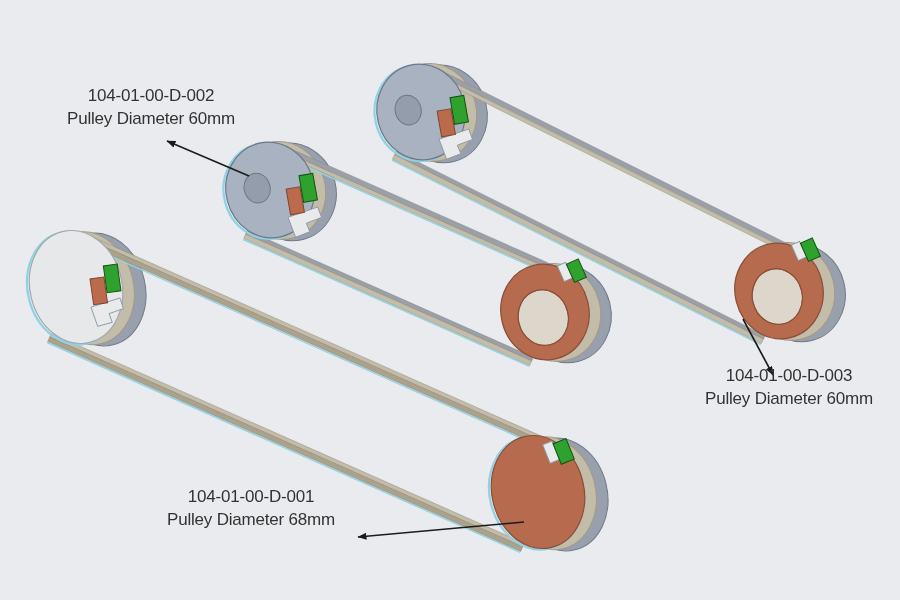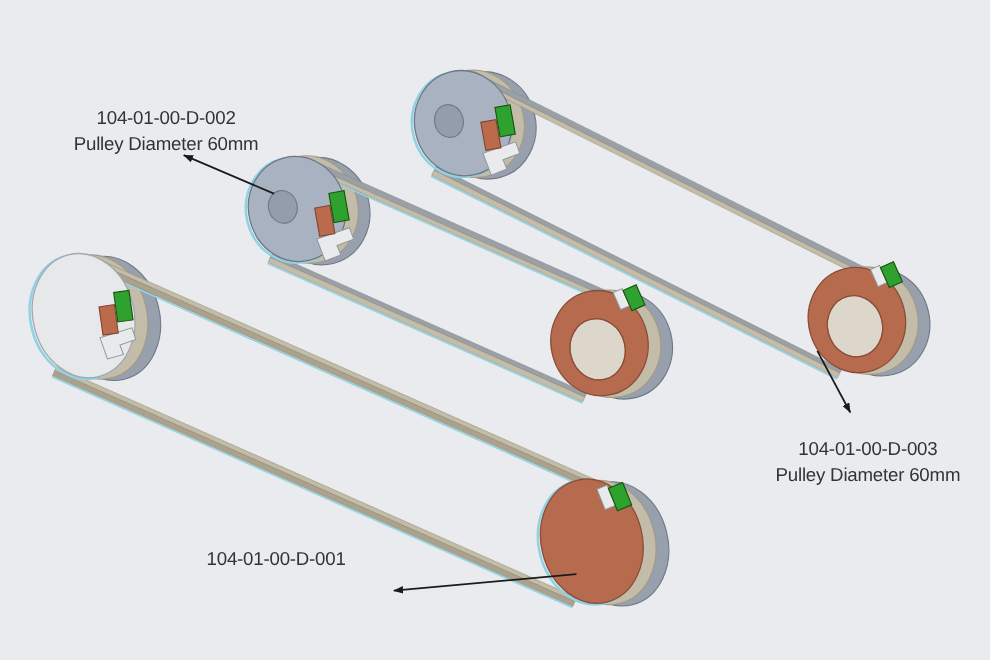--- a/index.html
+++ b/index.html
@@ -16,21 +16,20 @@
   #scene{position:absolute;left:0;top:0;}
   .label{
     position:absolute;
     transform:translateX(-50%);
     text-align:center;
     font-size:17px;
     line-height:23px;
     letter-spacing:-0.2px;
     color:var(--annotation-text,#333333);
     white-space:nowrap;
-    margin-top:12px;
   }
   
   .rim-back{fill:#97a0ac;stroke:#6f7986;stroke-width:1;}
   .band{fill:var(--belt-tan,#c7bfa8);stroke:#a39b84;stroke-width:1;}
   .face-gray{fill:var(--pulley-gray-face,#a9b2c1);stroke:#6d7787;stroke-width:1.2;}
   .face-white{fill:var(--pulley-white-face,#e7e8ea);stroke:#a2a8ae;stroke-width:1.2;}
   .face-orange{fill:var(--pulley-orange-face,#b66b4e);stroke:#8a4e38;stroke-width:1.2;}
   .hole-gray{fill:#939dab;stroke:#6d7787;stroke-width:1;}
   .hole-ring{fill:#ddd6ca;stroke:#9a5a42;stroke-width:1;}
   .edge-cyan{fill:none;stroke:var(--edge-highlight-cyan,#8fd2e4);stroke-width:2.2;}
@@ -176,22 +175,23 @@
     <line class="arrow" x1="249" y1="176" x2="167" y2="141" marker-end="url(#ah)"></line>
     <line class="arrow" x1="743" y1="319" x2="773" y2="375" marker-end="url(#ah)"></line>
     <line class="arrow" x1="524" y1="522" x2="358" y2="537" marker-end="url(#ah)"></line>
   </svg>
 
   <div class="label" style="left:151px;top:84px;">
     <div>104-01-00-D-002</div>
     <div>Pulley Diameter 60mm</div>
   </div>
 
-  <div class="label" style="left:789px;top:385px;">
+  <div class="label" style="left:789px;top:364px;">
     <div>104-01-00-D-003</div>
     <div>Pulley Diameter 60mm</div>
   </div>
 
   <div class="label" style="left:251px;top:485px;">
     <div>104-01-00-D-001</div>
+    <div>Pulley Diameter 68mm</div>
   </div>
 
 </div>
 
 </body></html>

